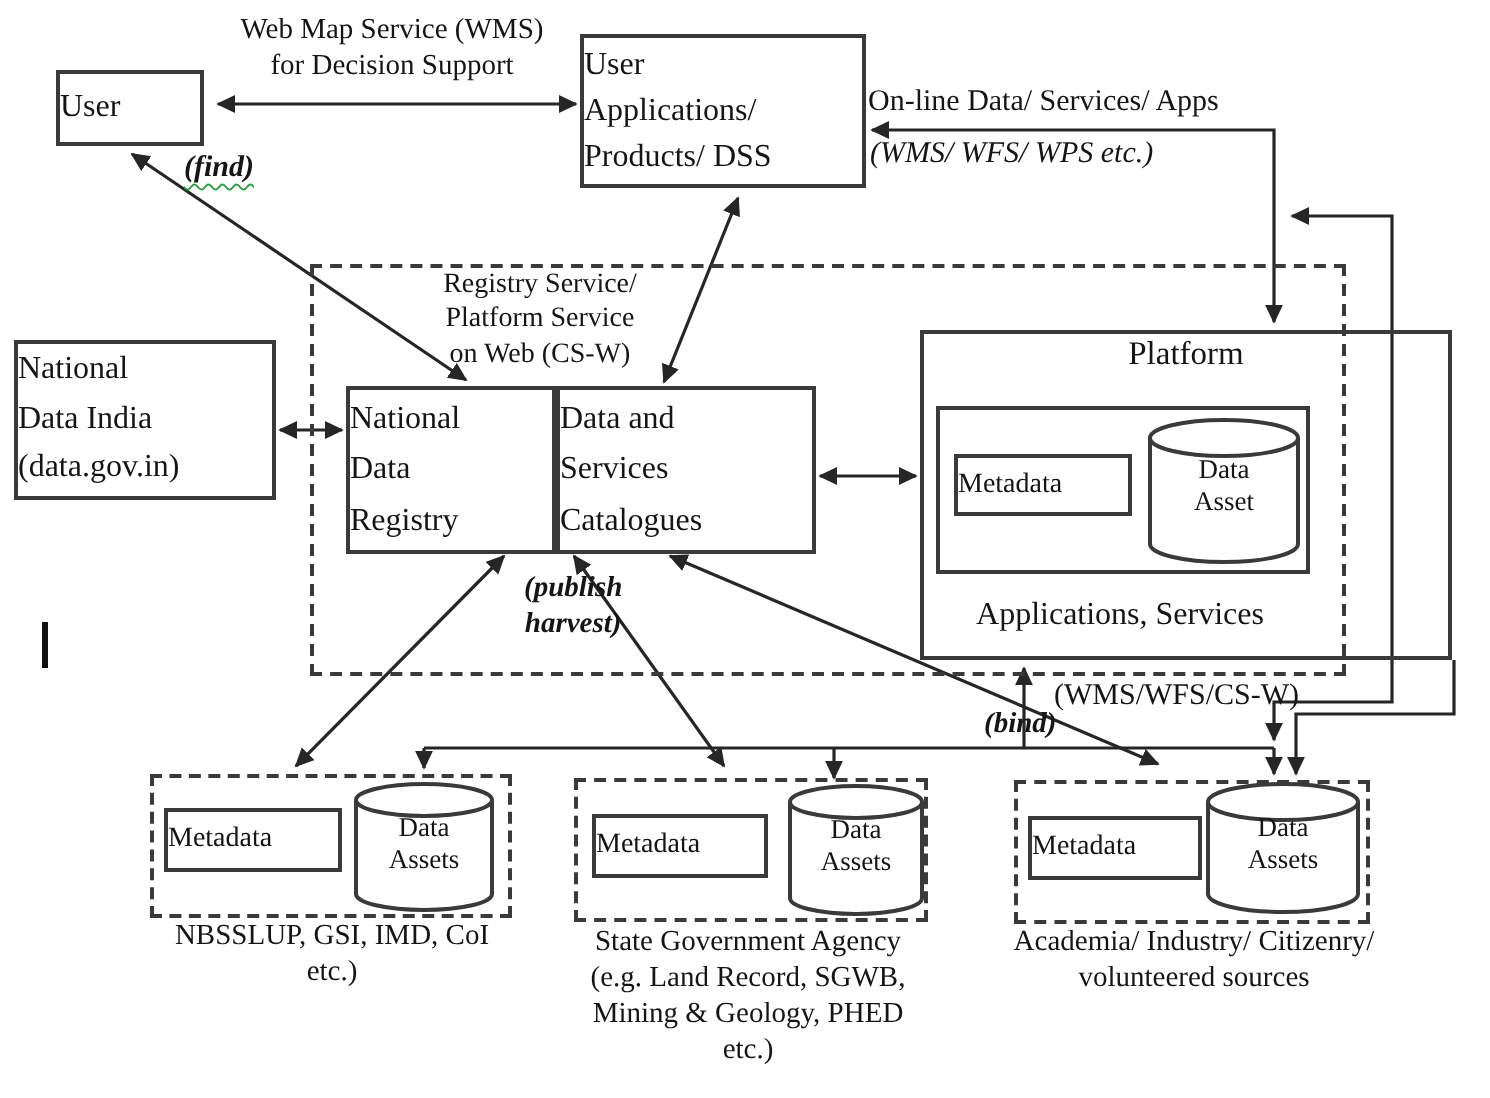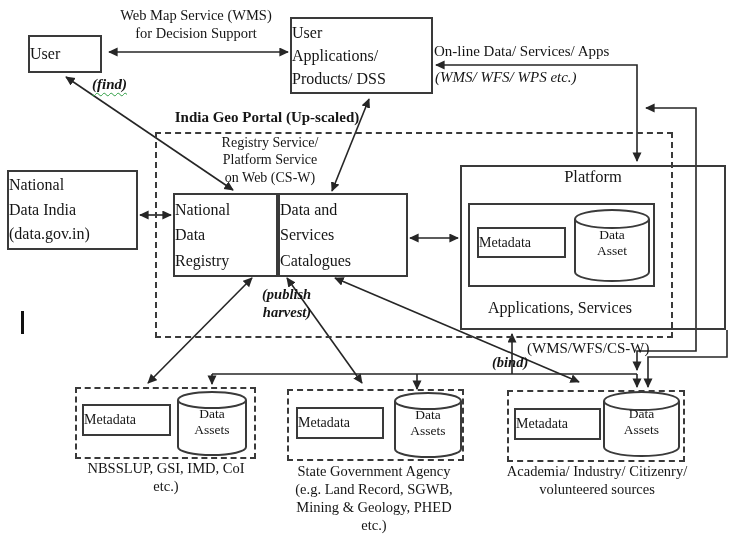--- a/index.html
+++ b/index.html
@@ -13,21 +13,21 @@
   }
   .stage *{box-sizing:border-box;}
   svg.wires{position:absolute;left:0;top:0;width:745px;height:549px;pointer-events:none;}
   .box{position:absolute;border:2px solid var(--box-border);background:transparent;
        display:flex;flex-direction:column;align-items:flex-start;justify-content:center;
        text-align:center;line-height:1.5;}
   .dashedbox{position:absolute;border:2px dashed var(--box-border);background:transparent;}
   .innerrect{position:absolute;border:2px solid var(--box-border);background:#fff;
        display:flex;align-items:center;justify-content:flex-start;text-align:center;}
   .lbl{position:absolute;text-align:center;line-height:1.24;}
-  .lbl-left{position:absolute;text-align:right;line-height:1.24;}
+  .lbl-left{position:absolute;text-align:center;line-height:1.24;}
   .bolditalic{font-weight:bold;font-style:italic;}
   .fs14{font-size:14px;} .fs145{font-size:14.5px;} .fs15{font-size:15px;} .fs16{font-size:16px;}
   .cyl-text{position:absolute;text-align:center;font-size:13.5px;line-height:1.2;}
   .caption{position:absolute;text-align:center;font-size:14.5px;line-height:1.24;}
   .stray-bar{position:absolute;background:#111;}
   .find-lbl{text-decoration:underline wavy var(--find-underline);text-decoration-thickness:1px;text-underline-offset:3px;}
 </style>
 </head>
 <body>
 
@@ -92,21 +92,20 @@
   </div>
 
   <div class="box fs16" style="left:290px;top:17px;width:143px;height:77px;line-height:1.45;">
       <div>User</div>
       <div>Applications/</div>
       <div>Products/ DSS</div>
     </div>
 
   <div class="lbl bolditalic fs15 find-lbl" style="left:92px;top:75px;">(find)</div>
 
-  <div class="lbl" style="left:152px;top:108px;width:230px;font-weight:bold;font-size:15px;">India Geo Portal (Up-scaled)</div>
 
   <div class="dashedbox" style="left:155px;top:132px;width:518px;height:206px;"></div>
 
   <div class="lbl fs14" style="left:200px;top:134px;width:140px;">
       <div>Registry Service/</div>
       <div>Platform Service</div>
       <div>on Web (CS-W)</div>
     </div>
 
   <div class="box fs16" style="left:7px;top:170px;width:131px;height:80px;line-height:1.55;">

